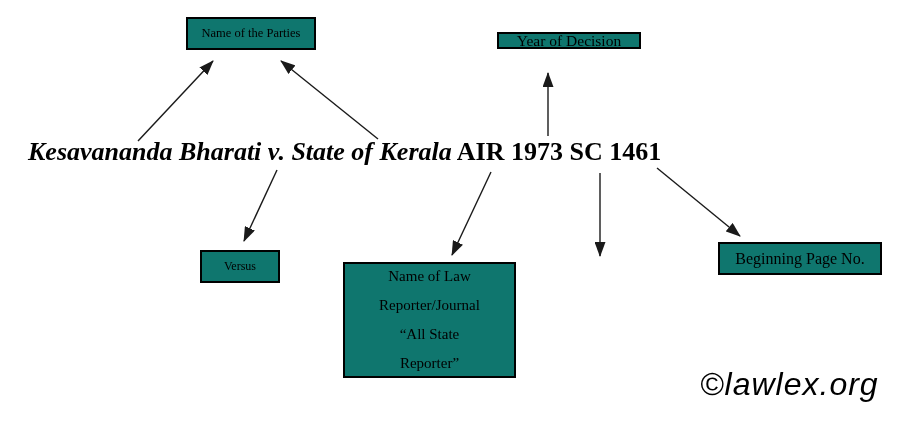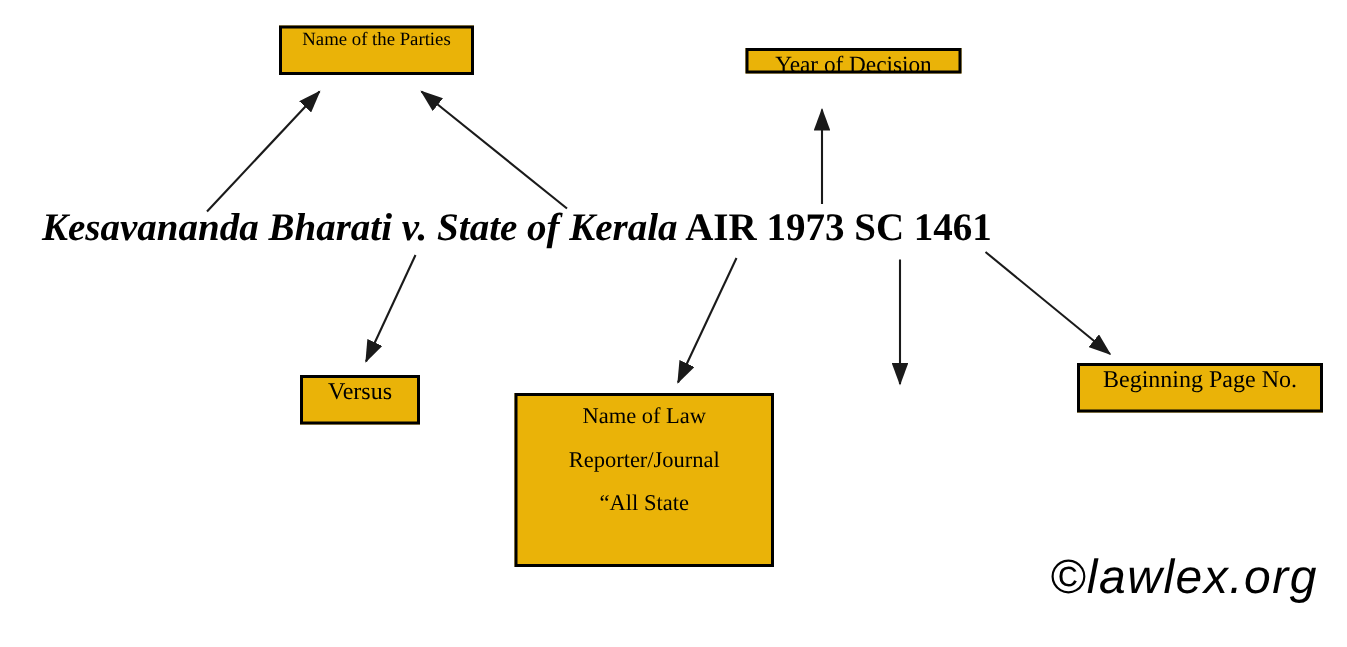--- a/index.html
+++ b/index.html
@@ -25,30 +25,31 @@
     pointer-events: none;
   }
   .arrows-layer line {
     stroke: #1a1a1a;
     stroke-width: 1.4;
   }
   .dbox {
     position: absolute;
     box-sizing: border-box;
     border: 2px solid #000000;
-    background: #eab308;
+    background: #0f766e;
     display: flex;
     flex-direction: column;
     align-items: center;
+    justify-content: center;
     text-align: center;
     line-height: 1.25;
   }
   .box-parties     { left: 186px; top: 17px;  width: 130px; height: 33px; font-size: 12.5px; }
   .box-year        { left: 497px; top: 32px;  width: 144px; height: 17px; font-size: 15.5px; }
-  .box-versus      { left: 200px; top: 250px; width: 80px;  height: 33px; font-size: 16px; }
+  .box-versus      { left: 200px; top: 250px; width: 80px;  height: 33px; font-size: 12px; }
   .box-reporter    { left: 343px; top: 262px; width: 173px; height: 116px; font-size: 15px; }
   .box-reporter .line { display: block; line-height: 29px; }
   .box-court       { left: 530px; top: 268px; width: 155px; height: 72px; font-size: 15.5px; }
   .box-court .line { display: block; line-height: 27px; }
   .box-page        { left: 718px; top: 242px; width: 164px; height: 33px; font-size: 16px; }
   .citation {
     position: absolute;
     left: 28px;
     top: 137px;
     font-size: 26px;
@@ -100,20 +101,21 @@
   </div>
 
   <div class="dbox box-versus">
     <span>Versus</span>
   </div>
 
   <div class="dbox box-reporter">
     <span class="line">Name of Law</span>
     <span class="line">Reporter/Journal</span>
     <span class="line">“All State</span>
+    <span class="line">Reporter”</span>
   </div>
 
 
   <div class="dbox box-page">
     <span>Beginning Page No.</span>
   </div>
 
   <div class="watermark">©lawlex.org</div>
 
 </div>

